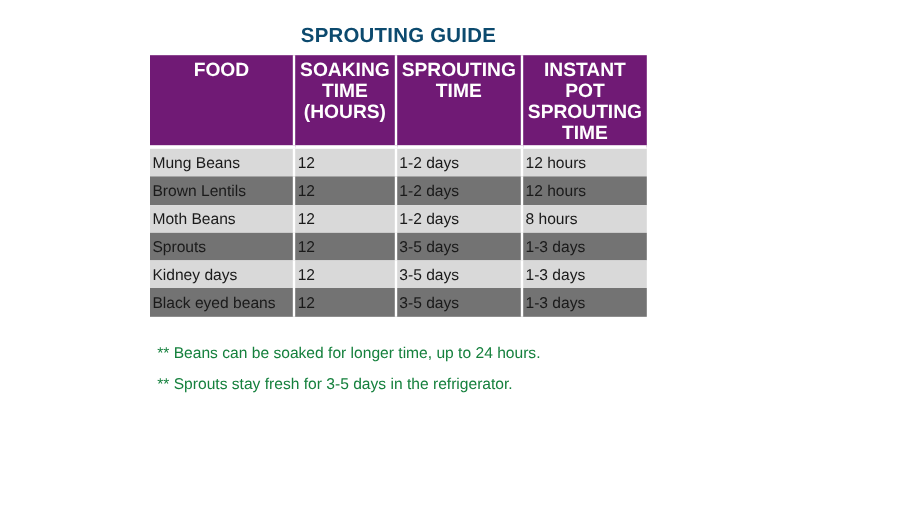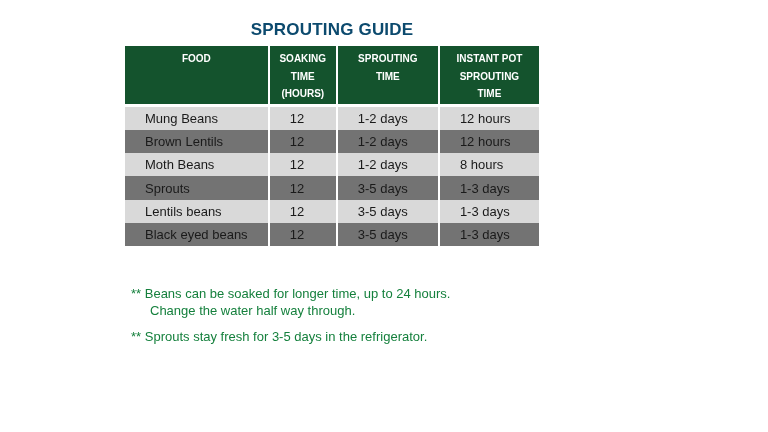--- a/index.html
+++ b/index.html
@@ -1,25 +1,25 @@
 <!DOCTYPE html>
 <html><head>
 <meta charset="utf-8">
 <style>
   html, body { margin:0; padding:0; }
   body { width:768px; height:432px; background:#ffffff; position:relative; overflow:hidden;
          font-family:"Liberation Sans", "DejaVu Sans", sans-serif; color:#1a1a1a; }
   .title { position:absolute; left:125px; width:414px; top:20px; text-align:center;
            font-size:17px; font-weight:bold; color:#0c4a6e; letter-spacing:0.2px; }
   table { position:absolute; left:125px; top:46px; border-collapse:collapse; width:414px; }
-  th { background:#14532d; color:#ffffff; font-weight:bold; font-size:10px; line-height:17.5px;
+  th { background:#701a75; color:#ffffff; font-weight:bold; font-size:16px; line-height:17.5px;
        vertical-align:top; padding:4px 4px 1px 4px; text-align:center; border-right:2px solid #ffffff;
        border-bottom:3px solid #ffffff; }
   th:last-child { border-right:none; }
-  td { font-size:13px; height:23.3px; padding:0 20px; border-right:2px solid #ffffff; white-space:nowrap;margin-top:12px; }
+  td { font-size:13px; height:23.3px; padding:0 2px; border-right:2px solid #ffffff; white-space:nowrap;margin-top:12px; }
   td:last-child { border-right:none; }
   tr.odd td { background:#d9d9d9; }
   tr.even td { background:#737373; }
   .c1 { width:125px; } .c2 { width:58px; } .c3 { width:92px; } .c4 { width:91px; }
   .notes { position:absolute; left:131px; top:285px; font-size:13px; line-height:17px; color:#15803d; }
   .note { margin:0 0 9px 0; }
   .note .line2 { padding-left:19px; display:block; }
 </style>
 </head>
 <body>
@@ -67,35 +67,34 @@
       <td>1-2 days</td>
       <td>8 hours</td>
     </tr>
     <tr class="even">
       <td>Sprouts</td>
       <td>12</td>
       <td>3-5 days</td>
       <td>1-3 days</td>
     </tr>
     <tr class="odd">
-      <td>Lentils beans</td>
+      <td>Kidney days</td>
       <td>12</td>
       <td>3-5 days</td>
       <td>1-3 days</td>
     </tr>
     <tr class="even">
       <td>Black eyed beans</td>
       <td>12</td>
       <td>3-5 days</td>
       <td>1-3 days</td>
     </tr>
   </tbody>
 </table>
 
 <div class="notes">
   <p class="note">
     <span>** Beans can be soaked for longer time, up to 24 hours.</span>
-    <span class="line2">Change the water half way through.</span>
   </p>
   <p class="note">
     <span>** Sprouts stay fresh for 3-5 days in the refrigerator.</span>
   </p>
 </div>
 
 </body></html>

